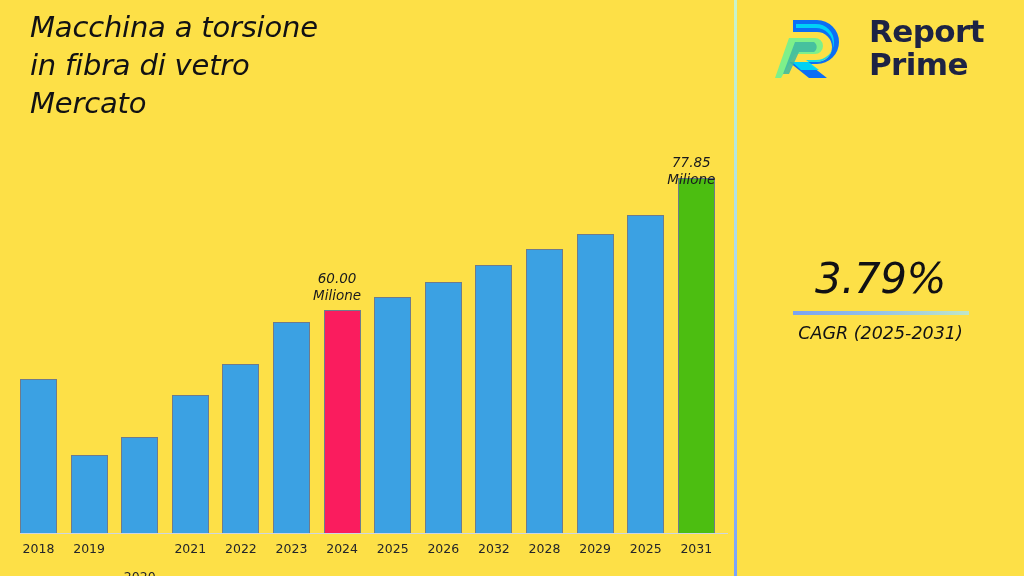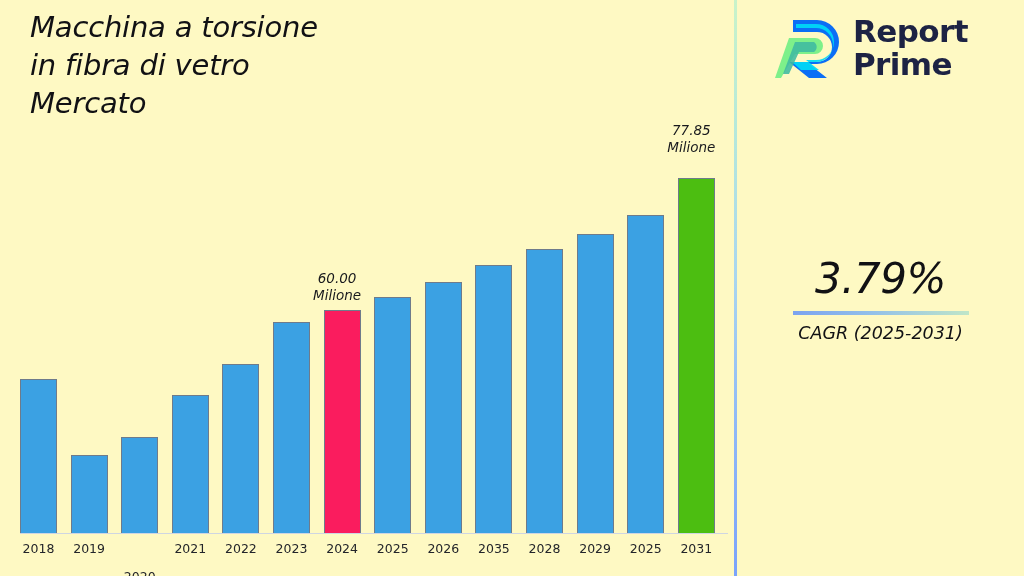--- a/index.html
+++ b/index.html
@@ -3,21 +3,21 @@
 <meta charset="utf-8">
 <title>Macchina a torsione in fibra di vetro Mercato</title>
 <style>
   * { margin:0; padding:0; box-sizing:border-box; }
   html,body { width:1024px; height:576px; overflow:hidden; }
   body {
     background:#eaf1fc;
     font-family:"DejaVu Sans","Liberation Sans",sans-serif;
     position:relative;
   }
-  #stage { position:relative; width:1024px; height:576px; background:#fef9c3; }
+  #stage { position:relative; width:1024px; height:576px; background:#fde047; }
 
   
   #left-panel { position:absolute; left:0; top:0; width:735px; height:576px; }
 
   #chart-title {
     position:absolute; left:30px; top:8px; width:480px;
     font-style:italic; font-size:29px; line-height:38px;
     color:#111114; font-weight:400; letter-spacing:-0.2px;
     white-space:pre-line;
   }
@@ -62,21 +62,21 @@
   #divider {
     position:absolute; left:734px; top:0; width:2.5px; height:576px;
     background:linear-gradient(to bottom,#c9f3c9 0%,#b6e9da 22%,#a9d6ef 48%,#8fb9f7 74%,#7aa3fb 100%);
   }
 
   
   #right-panel { position:absolute; left:737px; top:0; width:287px; height:576px; }
 
   #logo-block {
     position:absolute; left:38px; top:12px;
-    display:flex; align-items:center; gap:6px;
+    display:flex; align-items:center; gap:22px;
   }
   #logo-mark { width:72px; height:72px; flex:none; }
   #logo-words {
     font-family:"DejaVu Sans","Liberation Sans",sans-serif;
     font-weight:bold; font-size:31px; line-height:33px;
     color:#1d2344; letter-spacing:-0.6px;
   }
 
   #cagr-block {
     position:absolute; left:0; top:255px; width:287px; text-align:center;
@@ -120,32 +120,32 @@
         <div class="tick-label" style="left: 215.4px; width: 51px;">2022</div>
         <div class="bar blue" style="left: 273px; width: 37px; height: 210.929px; top: 322.071px;"></div>
         <div class="tick-label" style="left: 266px; width: 51px;">2023</div>
         <div class="bar pink" style="left: 323.6px; width: 37px; height: 222.984px; top: 310.016px;"></div>
         <div class="tick-label" style="left: 316.6px; width: 51px;">2024</div>
         <div class="bar blue" style="left: 374.2px; width: 37px; height: 236.001px; top: 296.999px;"></div>
         <div class="tick-label" style="left: 367.2px; width: 51px;">2025</div>
         <div class="bar blue" style="left: 424.8px; width: 37px; height: 251.015px; top: 281.985px;"></div>
         <div class="tick-label" style="left: 417.8px; width: 51px;">2026</div>
         <div class="bar blue" style="left: 475.4px; width: 37px; height: 268.025px; top: 264.975px;"></div>
-        <div class="tick-label" style="left: 468.4px; width: 51px;">2035</div>
+        <div class="tick-label" style="left: 468.4px; width: 51px;">2032</div>
         <div class="bar blue" style="left: 526px; width: 37px; height: 284px; top: 249px;"></div>
         <div class="tick-label" style="left: 519px; width: 51px;">2028</div>
         <div class="bar blue" style="left: 576.6px; width: 37px; height: 299.014px; top: 233.986px;"></div>
         <div class="tick-label" style="left: 569.6px; width: 51px;">2029</div>
         <div class="bar blue" style="left: 627.2px; width: 37px; height: 318.021px; top: 214.979px;"></div>
         <div class="tick-label" style="left: 620.2px; width: 51px;">2025</div>
         <div class="bar green" style="left: 677.8px; width: 37px; height: 355px; top: 178px;"></div>
         <div class="tick-label" style="left: 670.8px; width: 51px;">2031</div>
         <div class="bar-annotation" style="width: 84px; left: 295.1px; top: 270.016px;">60.00
 Milione</div>
-        <div class="bar-annotation" style="width: 84px; left: 649.3px; top: 122px;">77.85
+        <div class="bar-annotation" style="width: 84px; left: 649.3px; top: 154px;">77.85
 Milione</div>
       </div>
 
   </div>
 
   <div id="divider"></div>
 
   <div id="right-panel">
 
     <div id="logo-block">

